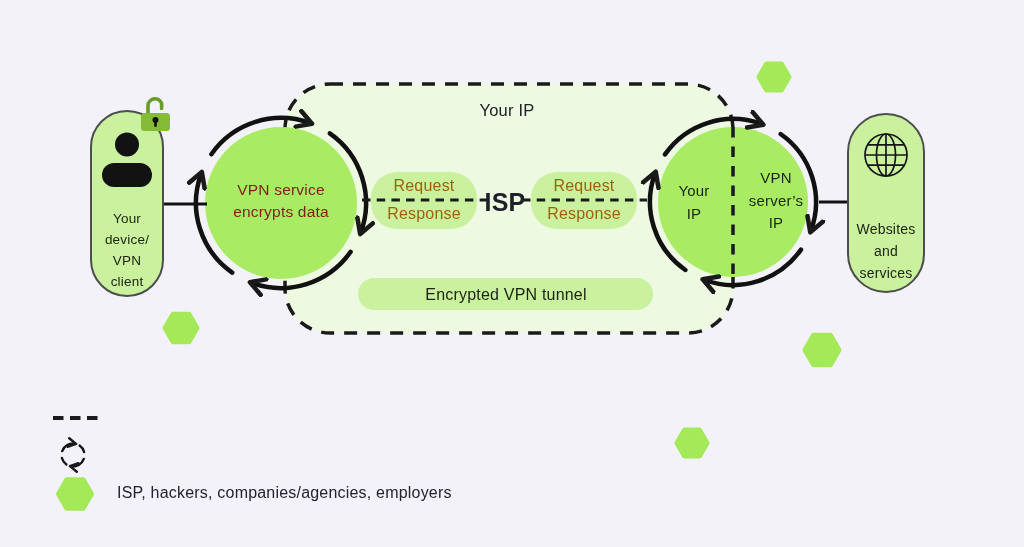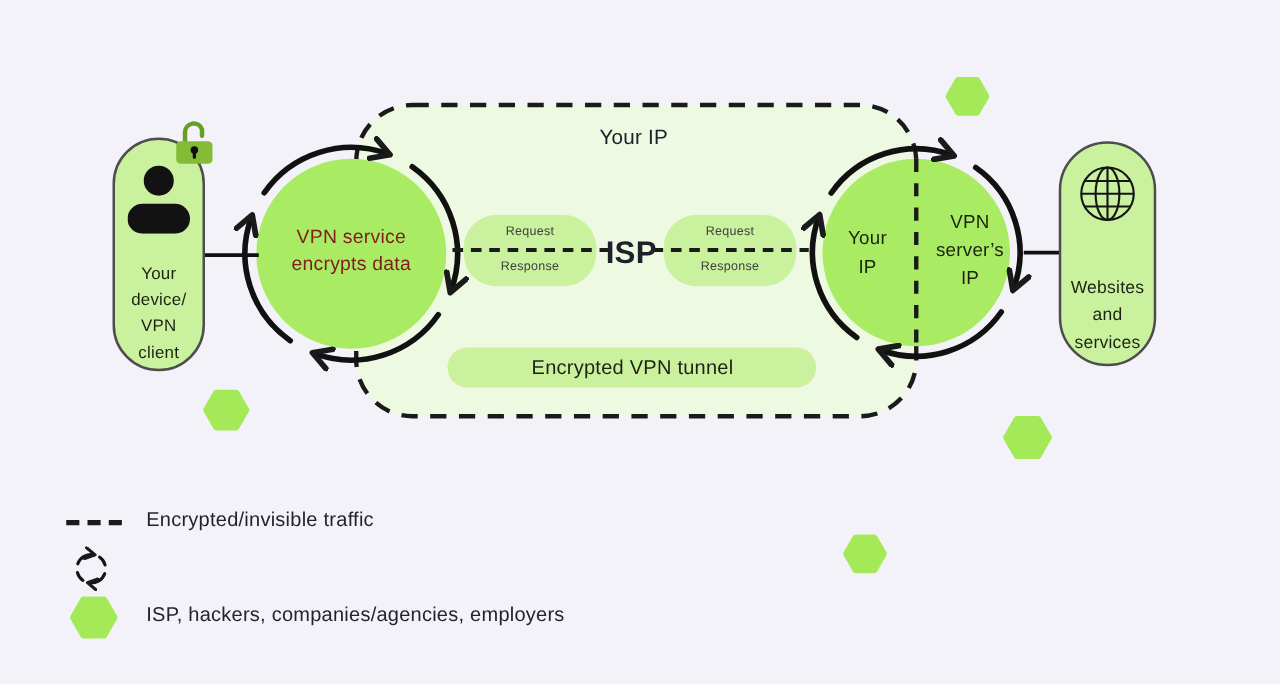--- a/index.html
+++ b/index.html
@@ -12,21 +12,21 @@
   #websites-pill{left:847px;top:113px;width:78px;height:180px;border-radius:39px;padding-top:16px;}
   .pill-label{white-space:pre-line;text-align:center;color:#1d2212;font-size:13.5px;
               line-height:21px;font-weight:500;letter-spacing:.2px;}
   #device-pill .pill-label{margin-top:21px;}
   #websites-pill .pill-label{margin-top:39px;font-size:14px;line-height:22px;}
   #lock-svg{position:absolute;left:137px;top:93px;z-index:3;}
   .txt{position:absolute;z-index:4;color:#20202a;pointer-events:none;letter-spacing:.2px;}
   .center{text-align:center;white-space:pre-line;}
   #your-ip-top{left:427px;top:101px;width:160px;font-size:16.5px;font-weight:500;}
   #isp-label{left:455px;top:187px;width:100px;font-size:25px;line-height:30px;font-weight:700;}
-  .rr-label{width:120px;font-size:10px;line-height:20px;font-weight:500;color:#404040;}
+  .rr-label{width:120px;font-size:16px;line-height:20px;font-weight:500;color:#a16207;}
   #req1{left:364px;top:176px;} #resp1{left:364px;top:204px;}
   #req2{left:524px;top:176px;} #resp2{left:524px;top:204px;}
   #tunnel-pill-label{left:376px;top:284px;width:260px;font-size:16px;line-height:21px;font-weight:500;color:#1d2212;}
   #encrypt-circle-label{left:196px;top:179px;width:170px;font-size:15.5px;line-height:22px;font-weight:500;color:#7f1d1d;}
   #your-ip-circle-label{left:654px;top:179px;width:80px;font-size:15px;line-height:23px;font-weight:500;color:#1b2410;}
   #vpn-server-label{left:726px;top:167px;width:100px;font-size:15px;line-height:22.5px;font-weight:500;color:#1b2410;}
   .legend-label{left:117px;font-size:16px;line-height:20px;font-weight:500;color:#23232d;}
   #legend-1{top:407px;} #legend-2{top:445px;} #legend-3{top:483px;}
 </style>
 </head>
@@ -129,16 +129,15 @@
   <div class="txt center rr-label" id="resp2">Response</div>
   <div class="txt center" id="tunnel-pill-label">Encrypted VPN tunnel</div>
   <div class="txt center" id="encrypt-circle-label">VPN service
 encrypts data</div>
   <div class="txt center" id="your-ip-circle-label">Your
 IP</div>
   <div class="txt center" id="vpn-server-label">VPN
 server’s
 IP</div>
 
-  <div class="txt legend-label" id="legend-1">Encrypted/invisible traffic</div>
   <div class="txt legend-label" id="legend-3">ISP, hackers, companies/agencies, employers</div>
 
 </div>
 
 </body></html>

